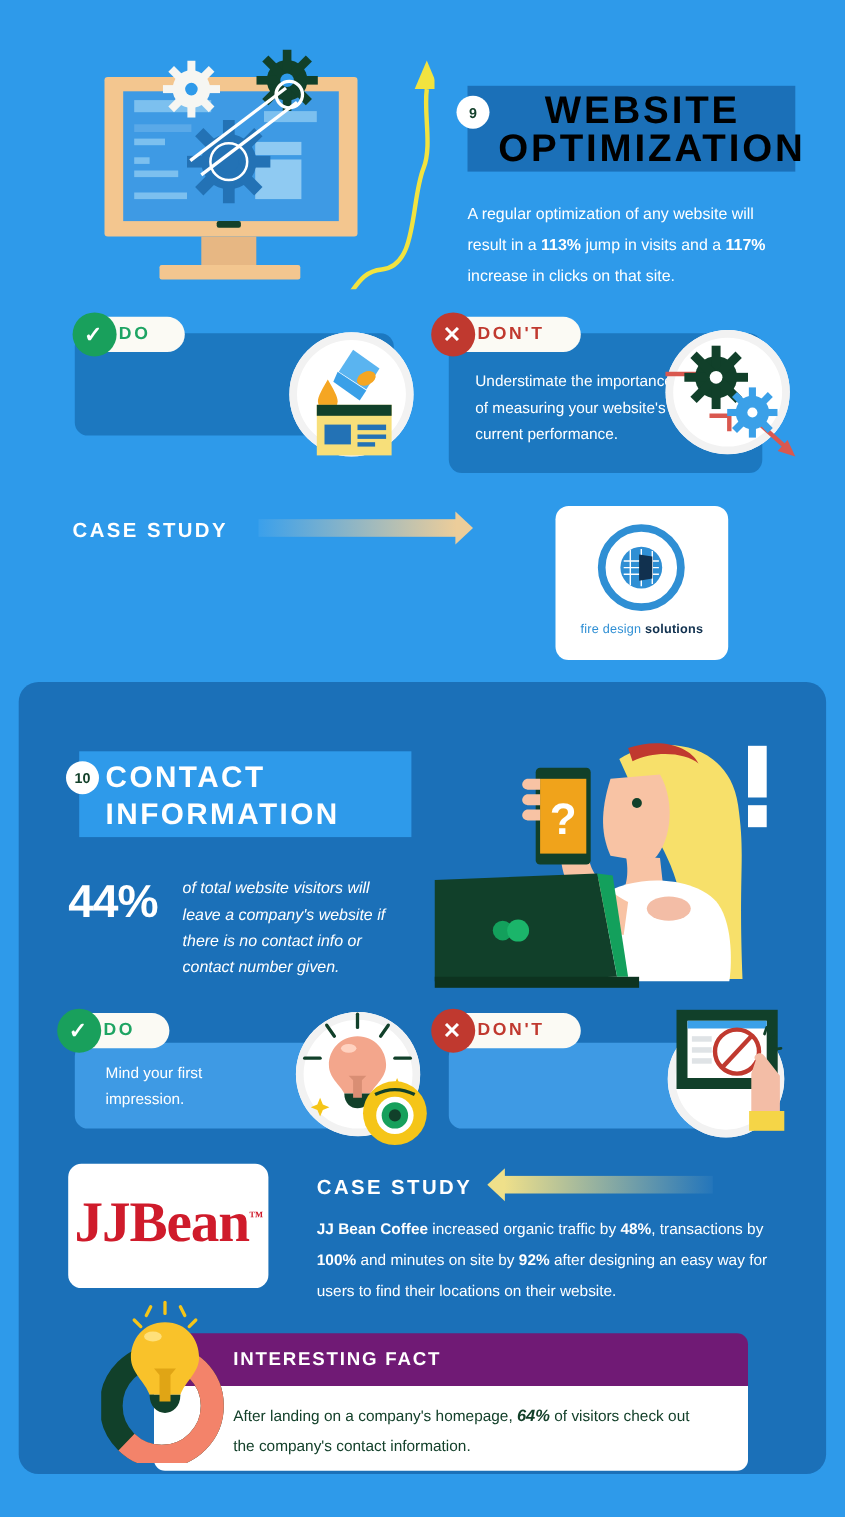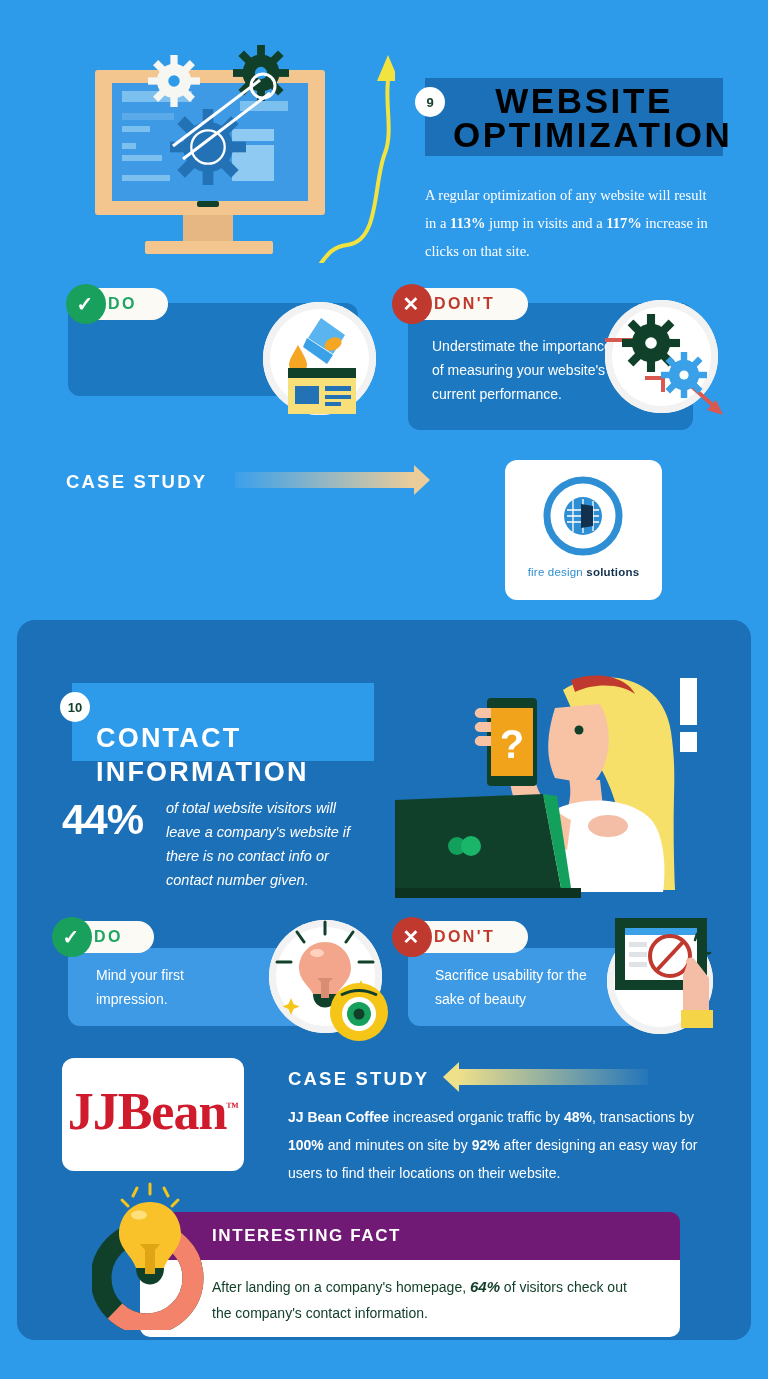--- a/index.html
+++ b/index.html
@@ -27,21 +27,21 @@
   .badge {
     position: absolute; width: 30px; height: 30px; border-radius: 50%;
     background: #ffffff; color: #13402a; font-weight: bold; font-size: 13px;
     display: flex; align-items: center; justify-content: center;
   }
   #badge9 { left: 415px; top: 87px; }
   #badge10 { left: 60px; top: 692px; }
 
   .sec9-intro {
     position: absolute; left: 425px; top: 181px; width: 290px;
-    color: #ffffff; font-size: 14.5px; line-height: 28px; font-family: Liberation Serif, serif;
+    color: #ffffff; font-size: 14.5px; line-height: 28px;
   }
   .sec9-intro b { font-weight: bold; }
 
   
   .monitor-wrap { position: absolute; left: 55px; top: 38px; width: 340px; height: 225px; }
   .mon-frame {
     position: absolute; left: 40px; top: 32px; width: 230px; height: 145px;
     background: #f3c68f; border-radius: 3px;
   }
   .mon-screen {
@@ -139,21 +139,20 @@
     background: #1b70b8; border-radius: 18px;
   }
   .sec10-title-band {
     position: absolute; left: 72px; top: 683px; width: 302px; height: 78px;
     background: #2e9aea;
   }
   .sec10-title {
     position: absolute; left: 96px; top: 689px; width: 270px;
     color: #ffffff; font-weight: bold; font-size: 27px; line-height: 34px;
     letter-spacing: 2.2px;
-    margin-top: 32px;
   }
   .big-stat {
     position: absolute; left: 62px; top: 796px;
     color: #ffffff; font-weight: bold; font-size: 42px; letter-spacing: -1px;
   }
   .stat-text {
     position: absolute; left: 166px; top: 796px; width: 208px;
     color: #ffffff; font-size: 14.5px; line-height: 24px; font-style: italic;
   }
 
@@ -410,21 +409,20 @@
       <circle cx="30" cy="32" r="5.5" fill="#11402a"></circle>
       <path d="M12 13 q18 -9 36 0" fill="none" stroke="#11402a" stroke-width="3"></path>
     </svg>
   </div>
 
   <div class="card" style="left:408px; top:948px; width:260px; height:78px; background:#3e9ae4;"></div>
   <div class="pill dont" style="left:394px; top:921px; width:134px;">
     <div class="mark no">✕</div>
     <span>DON'T</span>
   </div>
-  <div class="card-text" style="left:435px; top:963px; width:175px;">Sacrifice usability for the sake of beauty</div>
 
   <div class="circle-ill" style="left:607px; top:928px; width:106px; height:106px;">
     <svg class="abs" style="left:6px; top:-12px;" width="110" height="120">
       <rect x="2" y="2" width="92" height="72" fill="#11402a"></rect>
       <rect x="12" y="12" width="72" height="52" fill="#ffffff"></rect>
       <rect x="12" y="12" width="72" height="7" fill="#3aa0e8"></rect>
       <rect x="16" y="26" width="18" height="5" fill="#dfe3e6"></rect>
       <rect x="16" y="36" width="18" height="5" fill="#dfe3e6"></rect>
       <rect x="16" y="46" width="18" height="5" fill="#dfe3e6"></rect>
       <circle cx="57" cy="40" r="20" fill="none" stroke="#c0392f" stroke-width="4"></circle>

